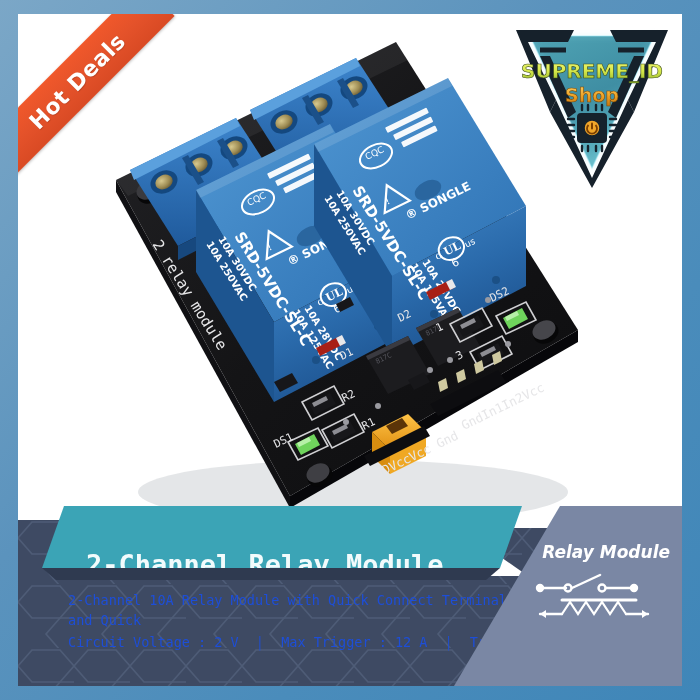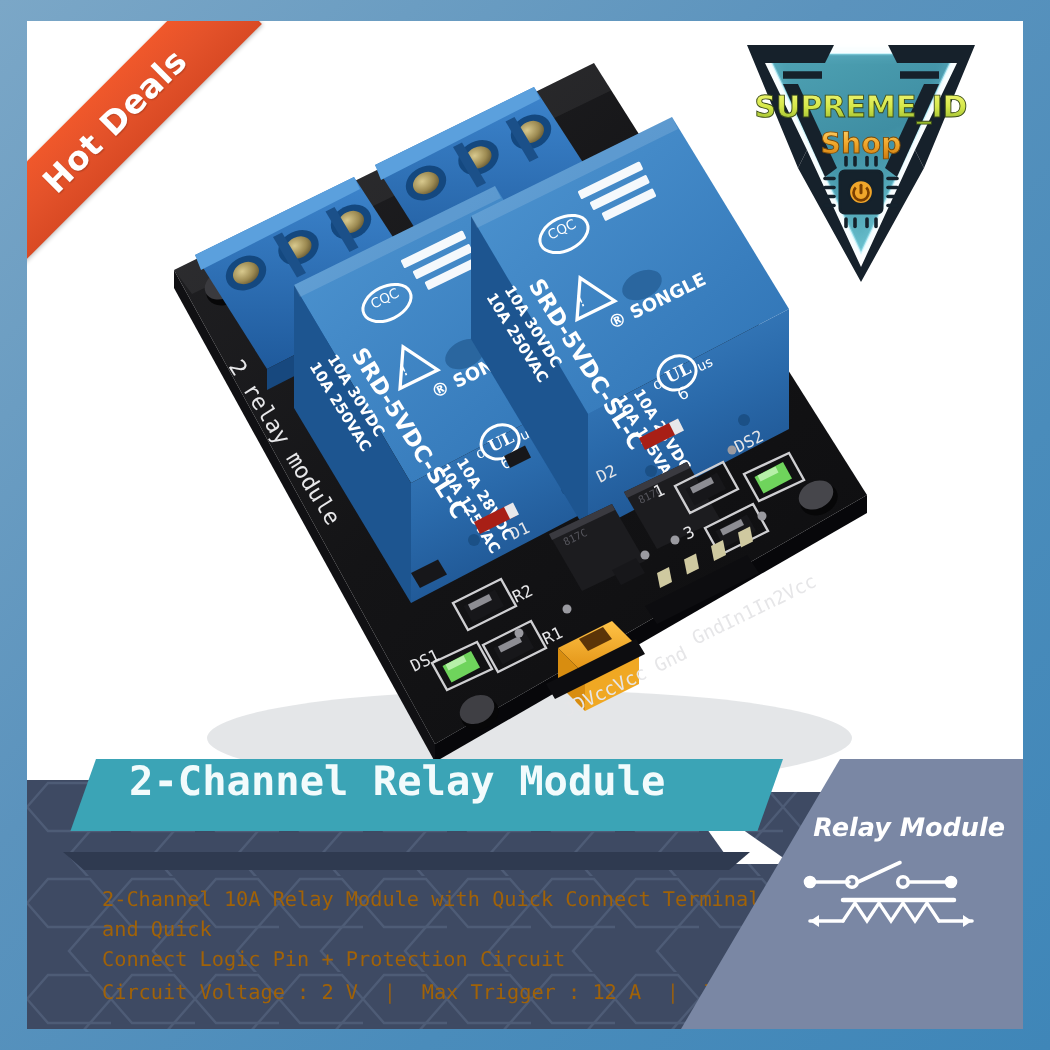--- a/index.html
+++ b/index.html
@@ -15,37 +15,37 @@
   
   #ribbon{position:absolute;left:-56px;top:44px;width:230px;height:46px;
           background:linear-gradient(180deg,#f0582b 0%,#e4522a 50%,#d94a24 100%);
           transform:rotate(-45deg);transform-origin:center;
           display:flex;align-items:center;justify-content:center;
           box-shadow:0 1px 3px rgba(0,0,0,.25);z-index:40;}
   #ribbon span{color:#fff;font-size:22px;font-weight:bold;letter-spacing:.5px;
                font-family:"DejaVu Sans",sans-serif;text-shadow:0 1px 1px rgba(0,0,0,.18);}
 
   
-  #logo{position:absolute;right:20px;top:6px;width:176px;height:168px;z-index:35;}
+  #logo{position:absolute;right:2px;top:6px;width:176px;height:168px;z-index:35;}
 
   
   #product{position:absolute;left:60px;top:16px;width:520px;height:500px;z-index:10;}
 
   
   #banner{position:absolute;left:18px;bottom:14px;width:664px;height:180px;overflow:hidden;z-index:50;}
   #ban-nav{position:absolute;left:0;top:14px;width:664px;height:166px;background:#3e4a63;overflow:hidden;}
   #hex{position:absolute;inset:0;opacity:.55;}
-  #titlebar{position:absolute;left:24px;top:0px;width:480px;height:48px;background:#3ba4b6;
+  #titlebar{position:absolute;left:24px;top:0px;width:480px;height:74px;background:#3ba4b6;
             clip-path:polygon(22px 0,480px 0,458px 62px,0px 62px);
-            display:flex;align-items:flex-start;}
+            display:flex;align-items:flex-end;}
   #titlebar h1{margin:0 0 0 44px;color:#f2fbfc;font-size:27px;font-weight:bold;letter-spacing:0px;
                font-family:"DejaVu Sans Mono",monospace;}
   #tb-shadow{position:absolute;left:24px;top:62px;width:482px;height:12px;background:#2f3a50;
              clip-path:polygon(0 0,458px 0,444px 12px,14px 12px);}
-  #desc{position:absolute;left:50px;top:84px;width:470px;color:#a16207;
+  #desc{position:absolute;left:50px;top:84px;width:470px;color:#1d4ed8;
         font-family:"DejaVu Sans Mono",monospace;font-size:13.5px;line-height:20px;}
   #specs{margin-top:2px;font-size:13.5px;white-space:nowrap;}
   .sep{opacity:.85;padding:0 9px;}
 
   
   #rpanel{position:absolute;right:0;top:0;width:228px;height:180px;background:#7a87a4;
           clip-path:polygon(106px 0,228px 0,228px 180px,0px 180px);}
   #rp-label{position:absolute;right:12px;top:36px;color:#ffffff;font-size:17px;font-weight:bold;
             font-style:italic;font-family:"DejaVu Sans",sans-serif;white-space:nowrap;margin-left:32px;}
   #relay-sym{position:absolute;right:20px;top:66px;width:130px;height:56px;}
@@ -428,21 +428,20 @@
         </svg>
       </div>
 
       <div id="titlebar">
         <h1>2-Channel Relay Module</h1>
       </div>
       <div id="tb-shadow"></div>
 
       <div id="desc">
         <div>2-Channel 10A Relay Module with Quick Connect Terminal and Quick</div>
-        <div>Connect Logic Pin + Protection Circuit</div>
         <div id="specs">
           <span><span>Circuit Voltage</span> : <span>2 V</span></span>
           <span class="sep">|</span>
           <span><span>Max Trigger</span> : <span>12 A</span></span>
           <span class="sep">|</span>
           <span><span>Trigger Mode</span> : <span>Active Low</span></span>
         </div>
       </div>
 
       <div id="rpanel">

